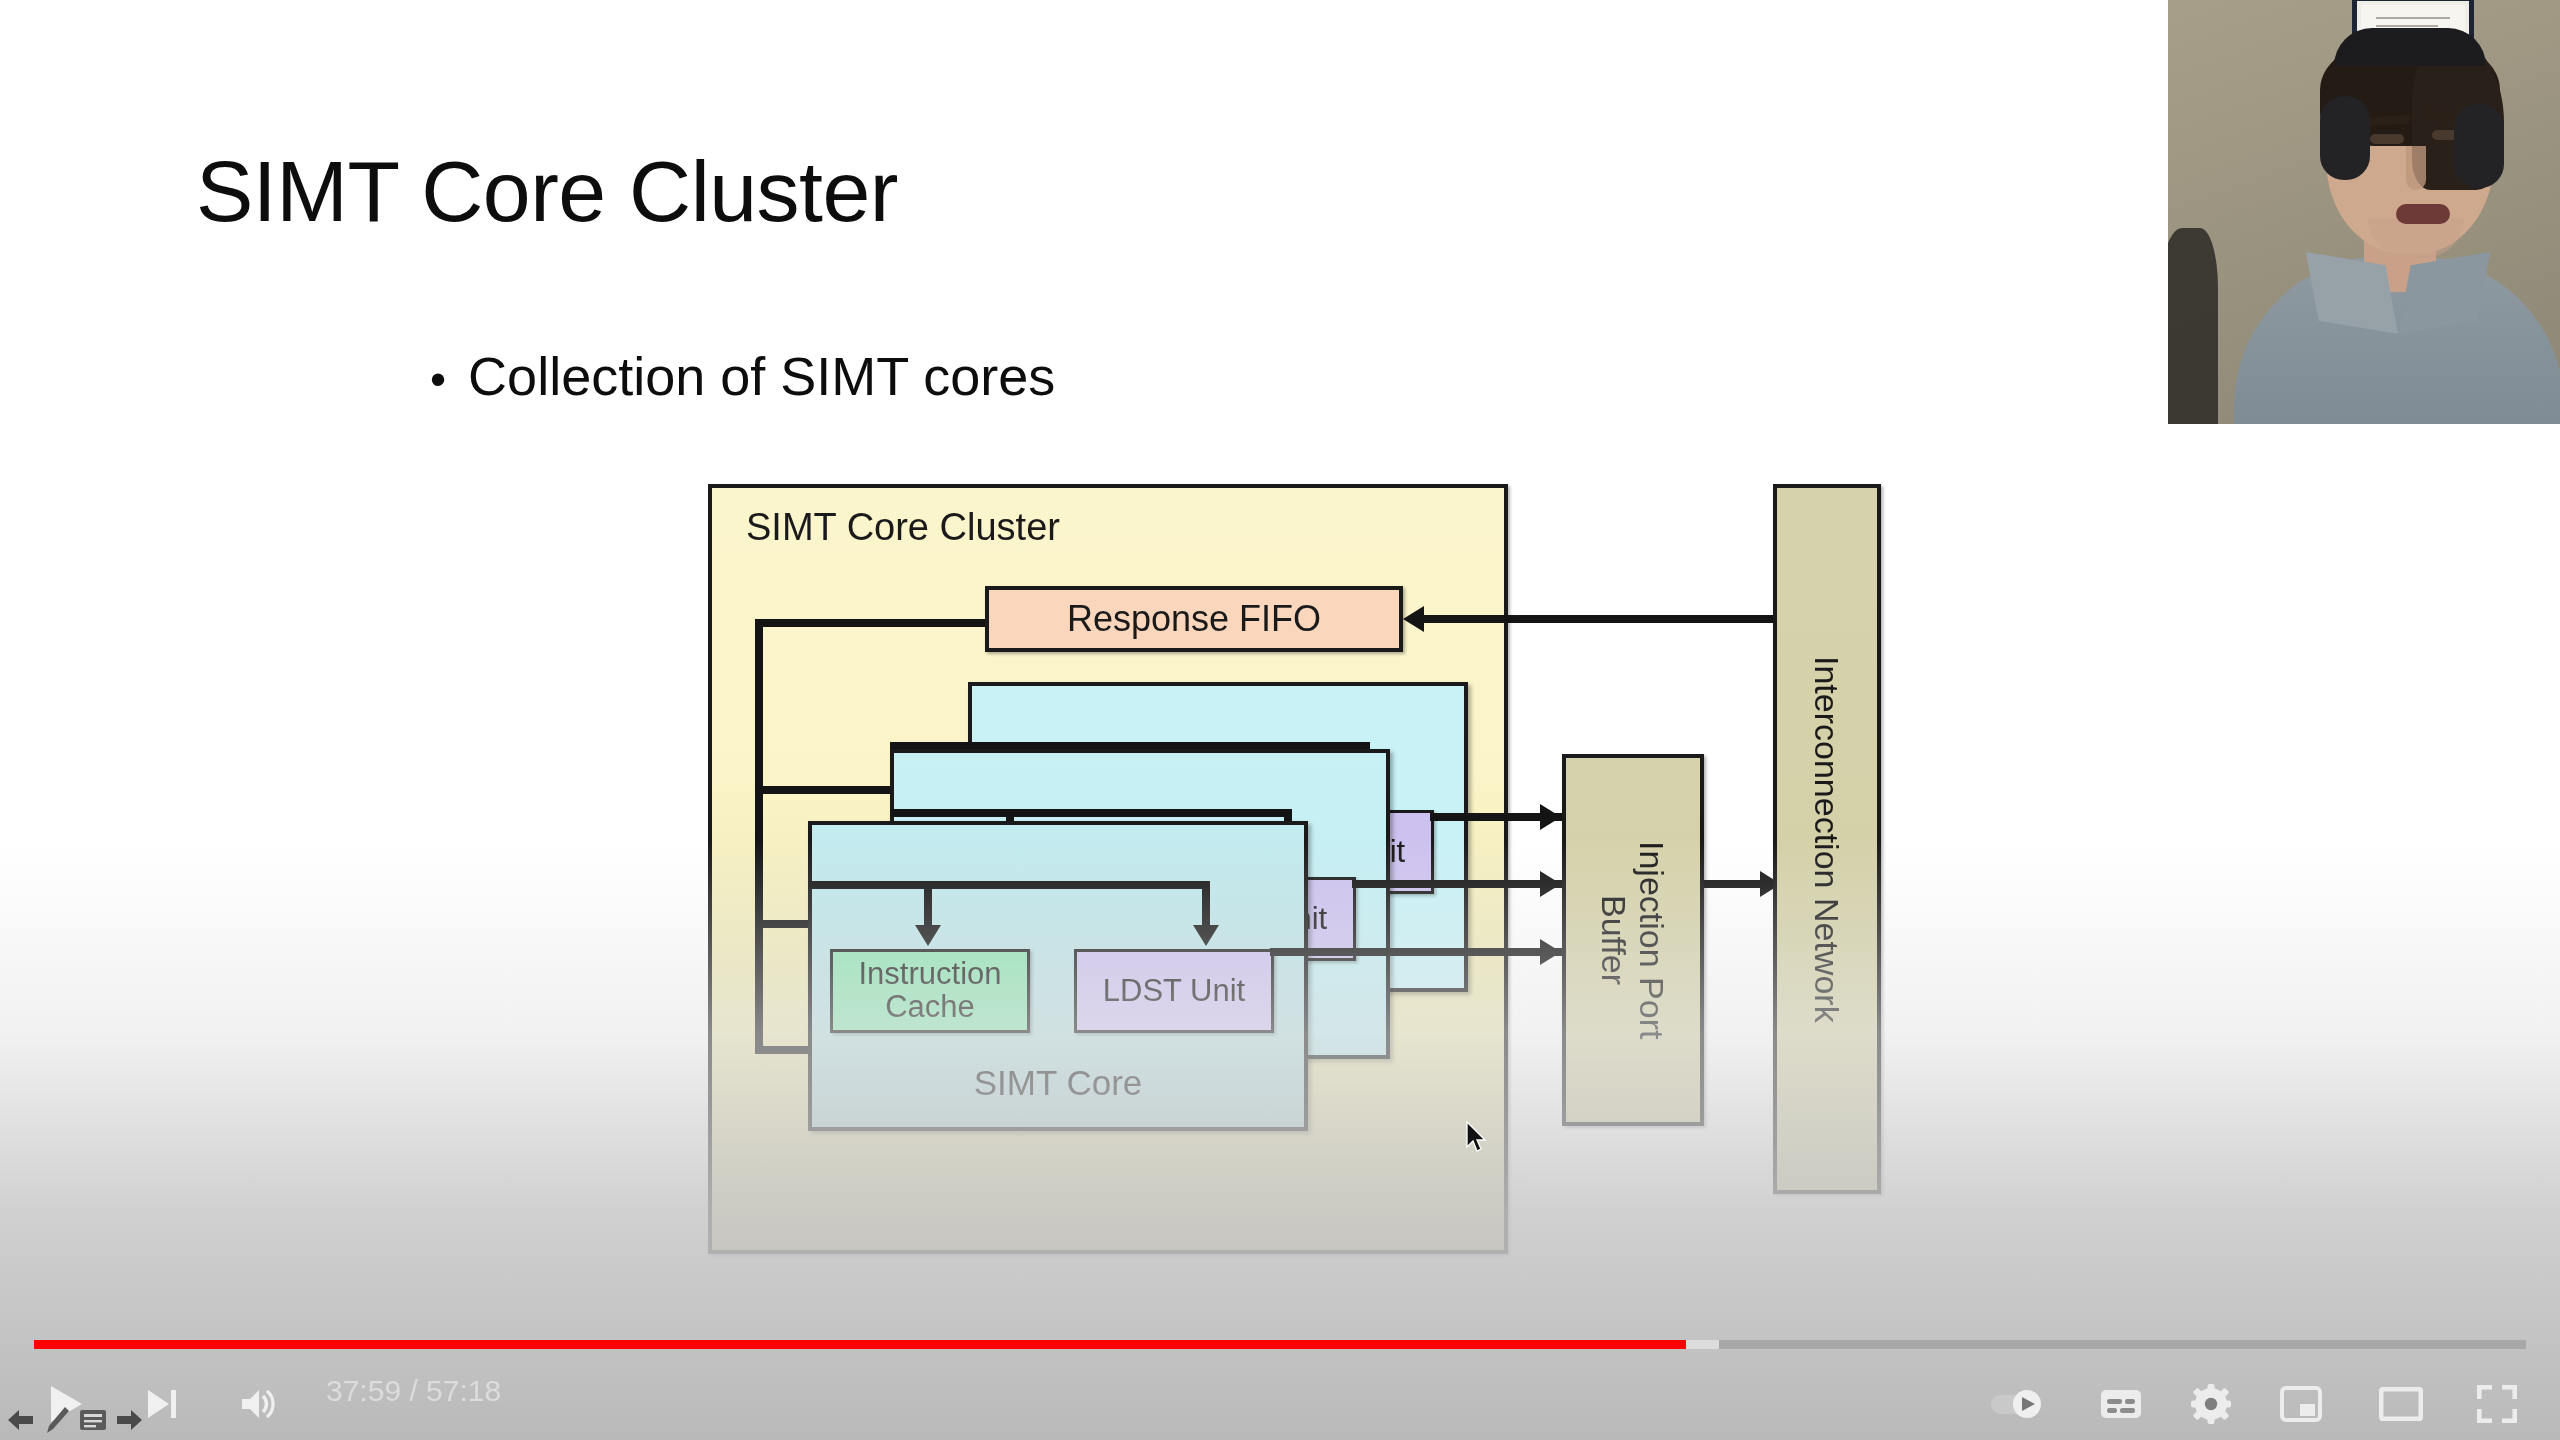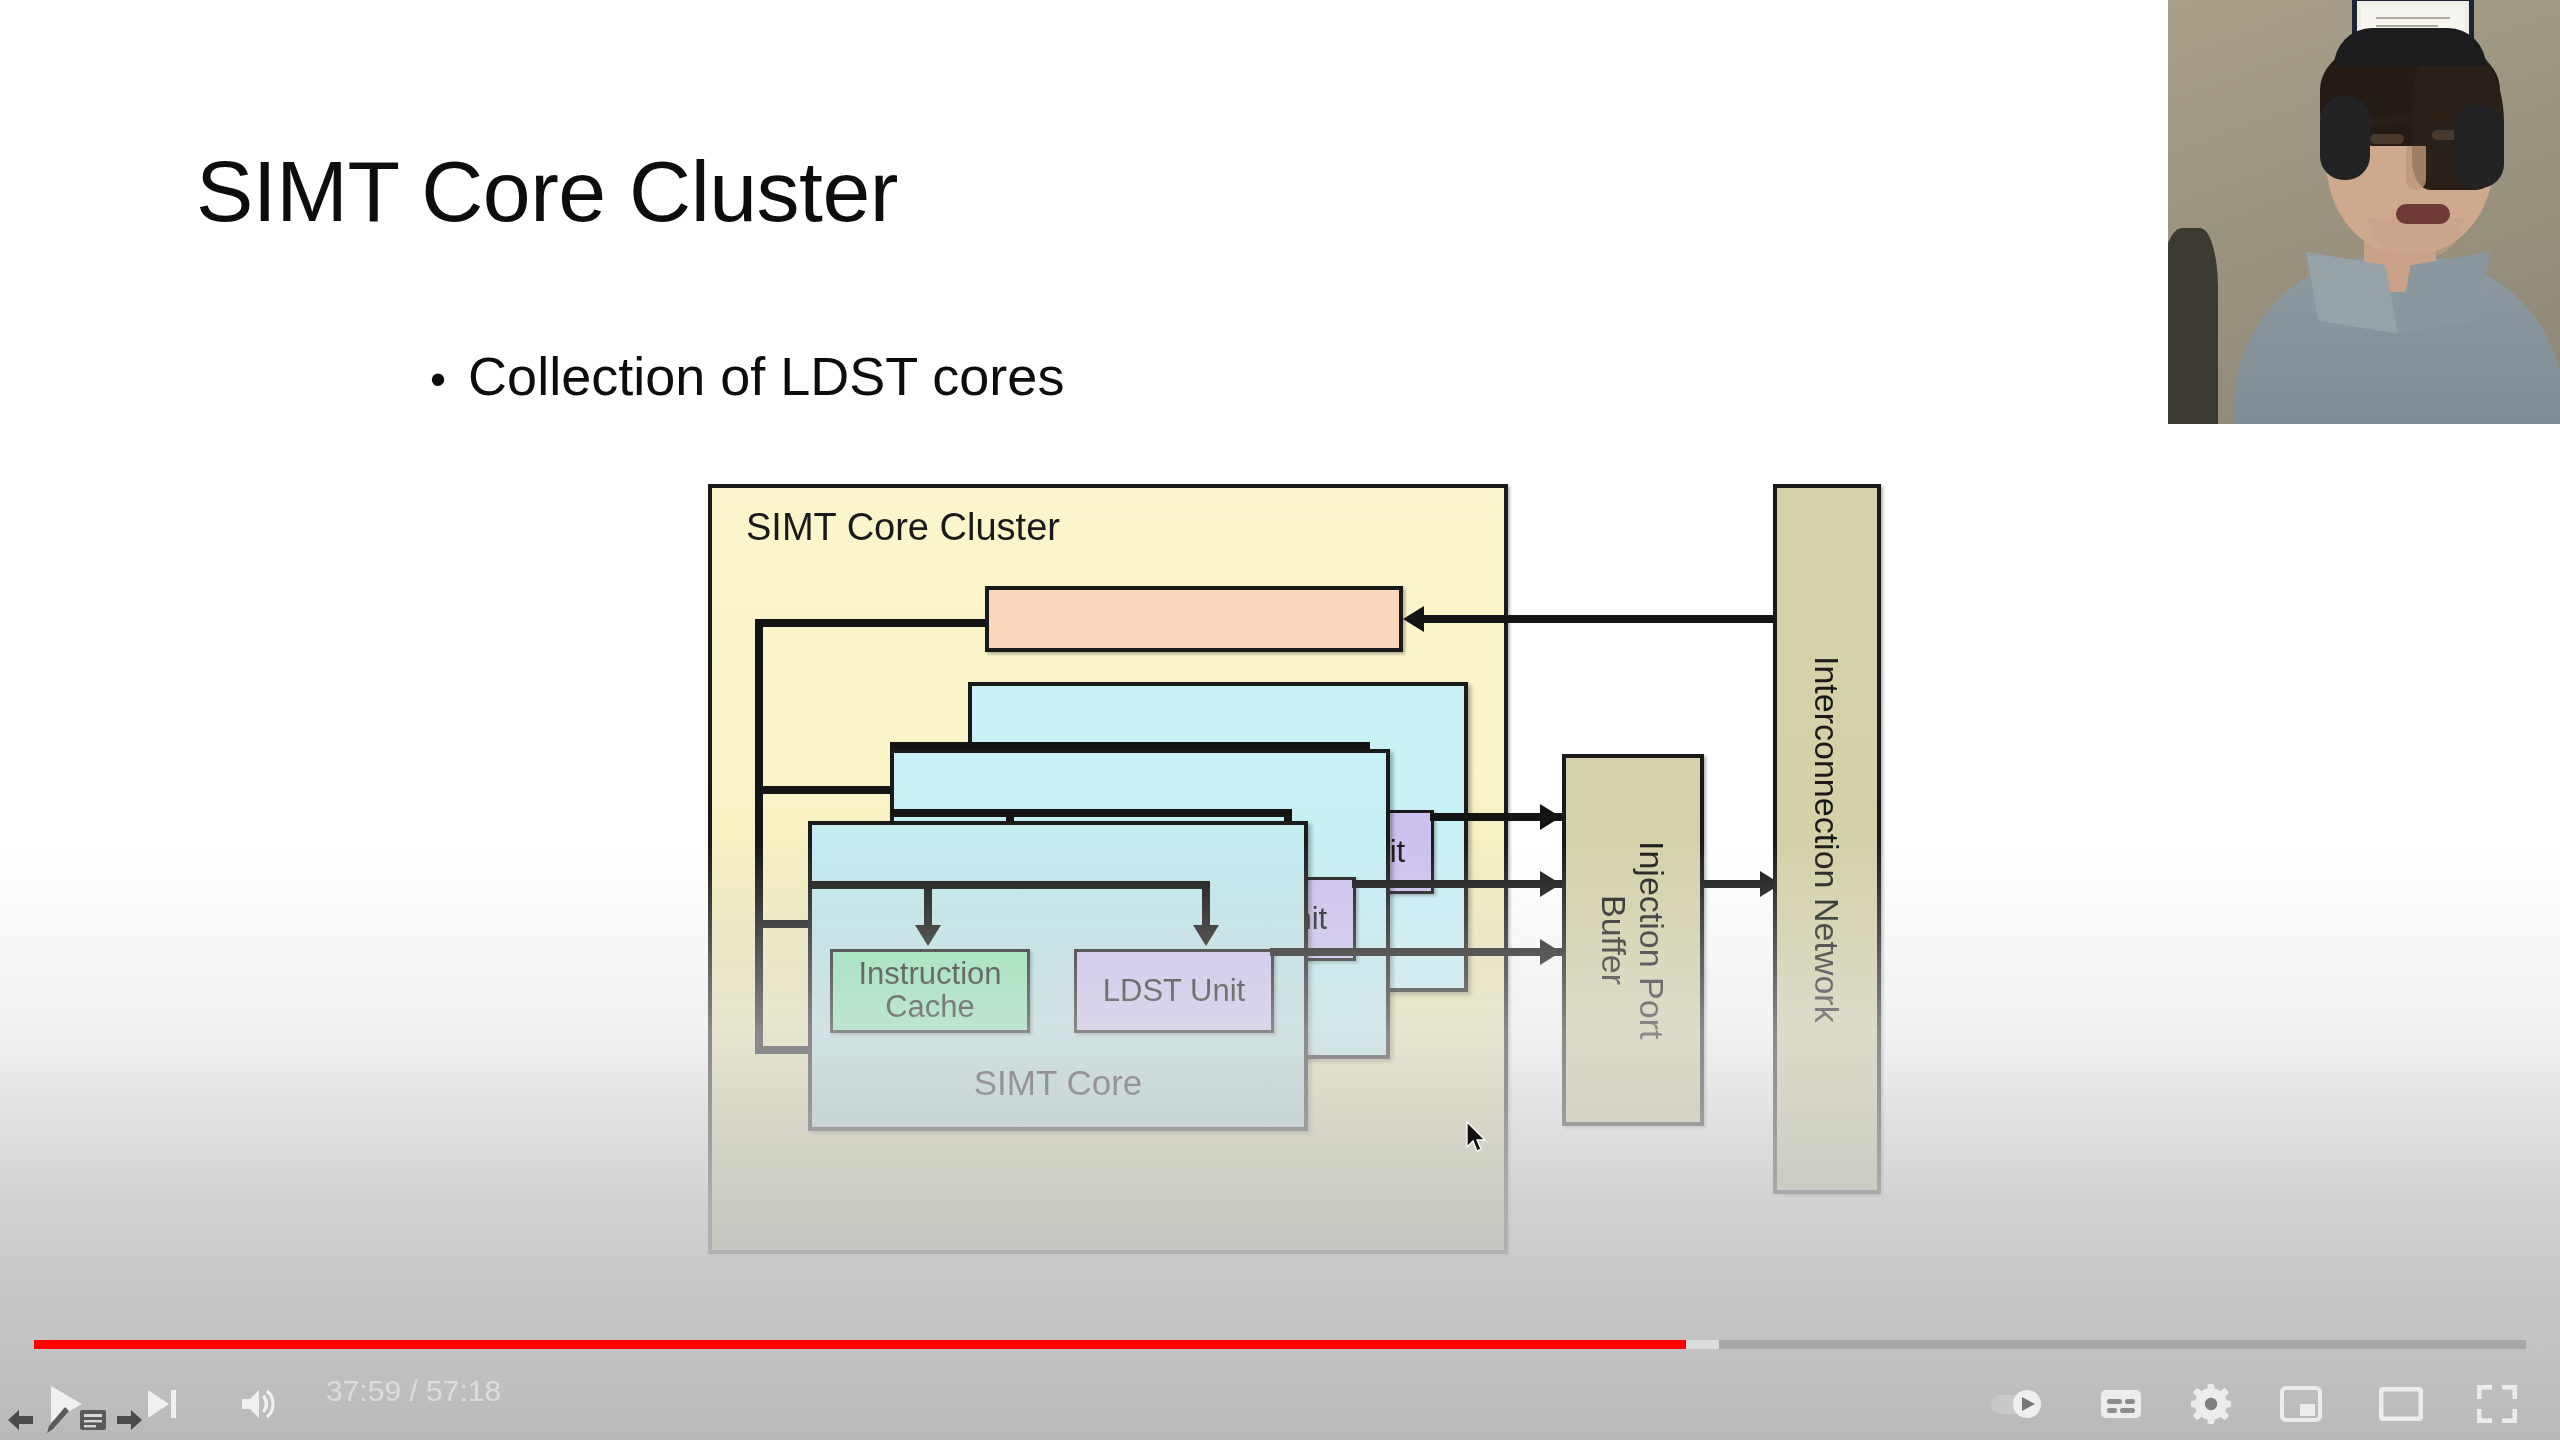--- a/index.html
+++ b/index.html
@@ -170,35 +170,36 @@
 <body>
 
 <div id="stage">
 
   <div id="slide">
 
     <div id="slide-title">SIMT Core Cluster</div>
 
     <div id="bullet-row">
       <span id="bullet-dot">•</span>
-      <span>Collection of LDST cores</span>
+      <span>Collection of SIMT cores</span>
     </div>
 
     <div id="diagram">
 
       <div class="dbox" id="cluster"></div>
       <div class="dlabel" id="cluster-label">SIMT Core Cluster</div>
 
       <div class="wire" style="left:55px; top:143px; width:233px; height:8px;"></div>
       <div class="wire" style="left:55px; top:143px; width:8px; height:435px;"></div>
       <div class="wire" style="left:55px; top:310px; width:218px; height:8px;"></div>
       <div class="wire" style="left:55px; top:444px; width:140px; height:8px;"></div>
       <div class="wire" style="left:55px; top:570px; width:58px; height:8px;"></div>
 
       <div class="dbox" id="fifo"></div>
+      <div class="dlabel" id="fifo-label">Response FIFO</div>
 
       <div class="wire" style="left:724px; top:139px; width:355px; height:8px;"></div>
       <div class="arrowL" style="left:703px; top:130px;"></div>
 
       <div class="dbox core" id="core3">
         <div class="wire" style="left:-82px; top:56px; width:480px; height:8px;"></div>
         <div class="wire" style="left:112px; top:56px; width:8px; height:48px;"></div>
         <div class="wire" style="left:390px; top:56px; width:8px; height:48px;"></div>
         <div class="arrowD" style="left:103px; top:100px;"></div>
         <div class="arrowD" style="left:381px; top:100px;"></div>

